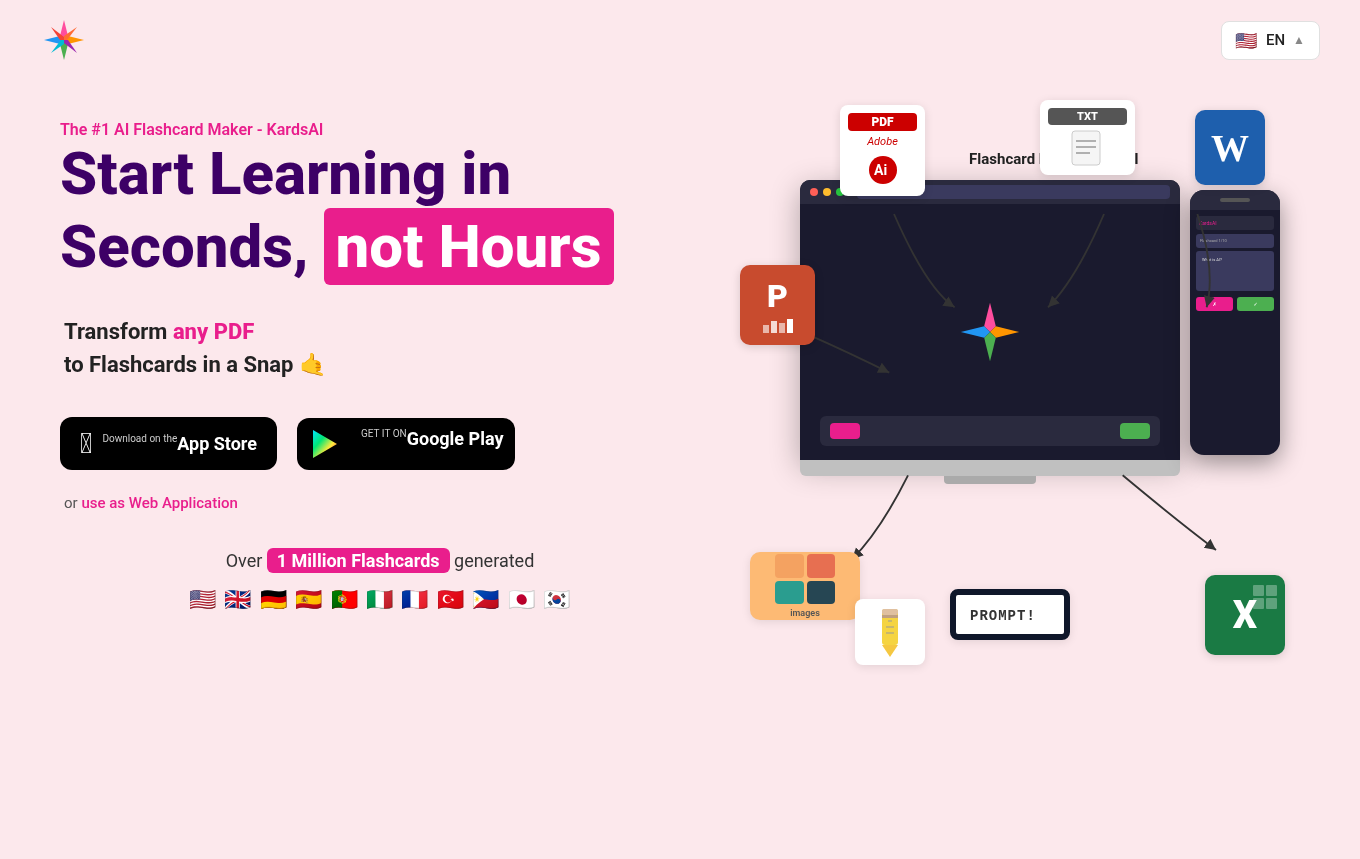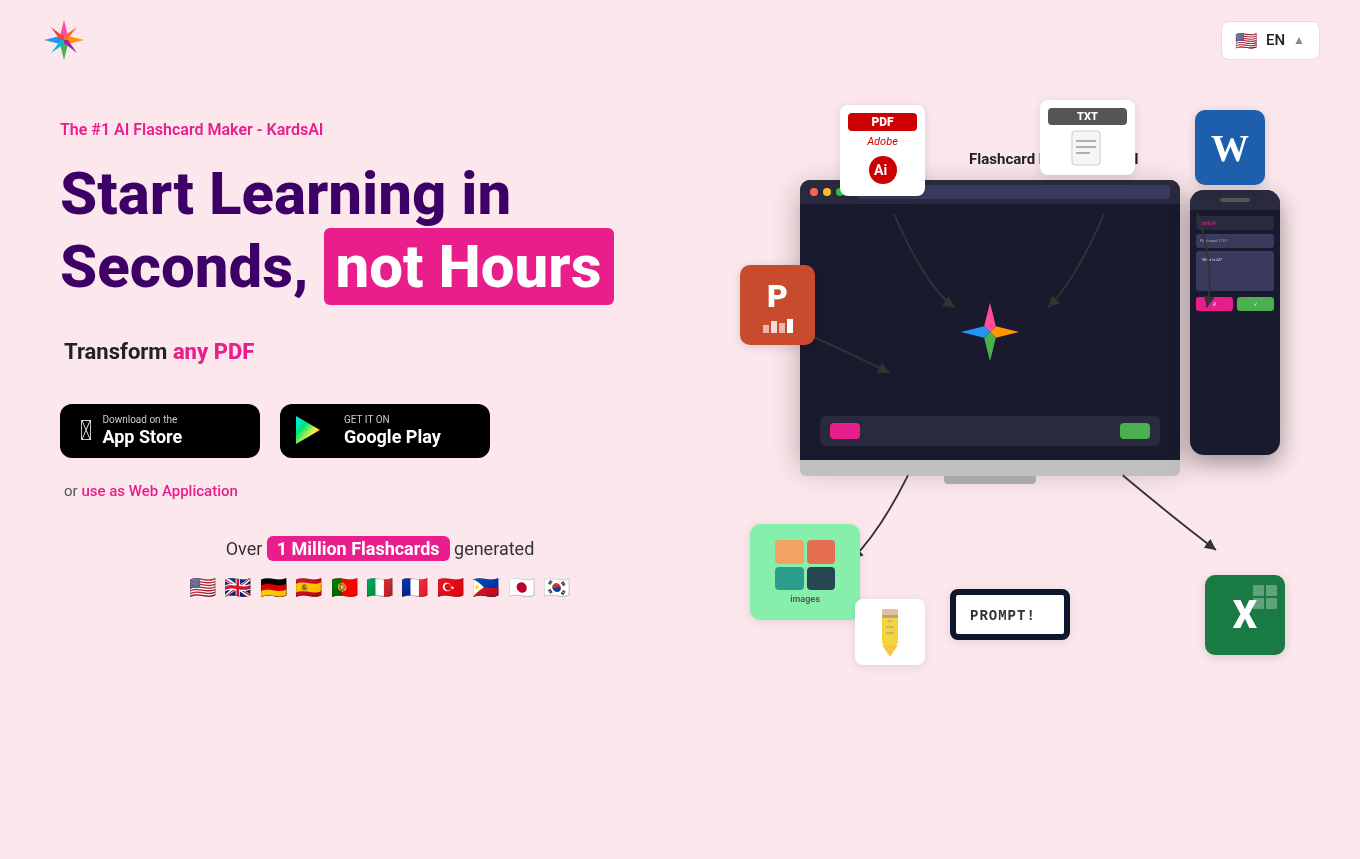--- a/index.html
+++ b/index.html
@@ -60,21 +60,20 @@
       flex: 1;
       position: relative;
       min-height: 600px;
     }
 
     
     .tagline {
       color: #e91e8c;
       font-size: 16px;
       font-weight: 600;
-      margin-bottom: 20px;
     }
 
     
     .hero-heading {
       font-size: 60px;
       font-weight: 800;
       color: #3d0066;
       line-height: 1.15;
       margin-bottom: 30px;
     }
@@ -122,21 +121,21 @@
       min-width: 200px;
     }
 
     .app-store-btn .btn-icon {
       font-size: 28px;
       color: white;
     }
 
     .btn-text-group {
       display: flex;
-      flex-direction: column;
+      flex-direction: row;
     }
 
     .btn-small-text {
       color: #ccc;
       font-size: 10px;
       font-weight: 400;
       line-height: 1.2;
     }
 
     .btn-large-text {
@@ -244,20 +243,21 @@
 
     <h1 class="hero-heading">
       <span>Start Learning in</span><br>
       <span>Seconds,</span>
       <span class="highlight-box">not Hours</span>
     </h1>
 
     <div class="sub-heading">
       <span>Transform</span>
       <span class="highlight-text">any PDF</span><br>
+      <span>to Flashcards in a Snap 🤙</span>
     </div>
 
     <div class="app-buttons">
 
       <a class="app-store-btn" href="#">
         <span class="btn-icon"></span>
         <div class="btn-text-group">
           <span class="btn-small-text">Download on the</span>
           <span class="btn-large-text">App Store</span>
         </div>
@@ -417,21 +417,21 @@
           <svg width="30" height="14" viewBox="0 0 30 14">
             <rect x="0" y="6" width="6" height="8" fill="rgba(255,255,255,0.6)"></rect>
             <rect x="8" y="2" width="6" height="12" fill="rgba(255,255,255,0.8)"></rect>
             <rect x="16" y="4" width="6" height="10" fill="rgba(255,255,255,0.6)"></rect>
             <rect x="24" y="0" width="6" height="14" fill="white"></rect>
           </svg>
         </div>
       </div>
 
       <div style="position:absolute; bottom:100px; left:10px; width:110px;">
-        <div style="background:#86efac; border-radius:10px; padding:16px; box-shadow:0 2px 10px rgba(0,0,0,0.1); display:flex; flex-direction:column; align-items:center; gap:4px;text-align:right;">
+        <div style="background:#fdba74; border-radius:10px; padding:2px; box-shadow:0 2px 10px rgba(0,0,0,0.1); display:flex; flex-direction:column; align-items:center; gap:4px;text-align:right;">
           <div style="display:grid; grid-template-columns:1fr 1fr; gap:3px; width:60px; height:50px;">
             <div style="background:#f4a261; border-radius:4px;"></div>
             <div style="background:#e76f51; border-radius:4px;"></div>
             <div style="background:#2a9d8f; border-radius:4px;"></div>
             <div style="background:#264653; border-radius:4px;"></div>
           </div>
           <span style="font-size:9px; color:#555; font-weight:600;">images</span>
         </div>
       </div>
 

